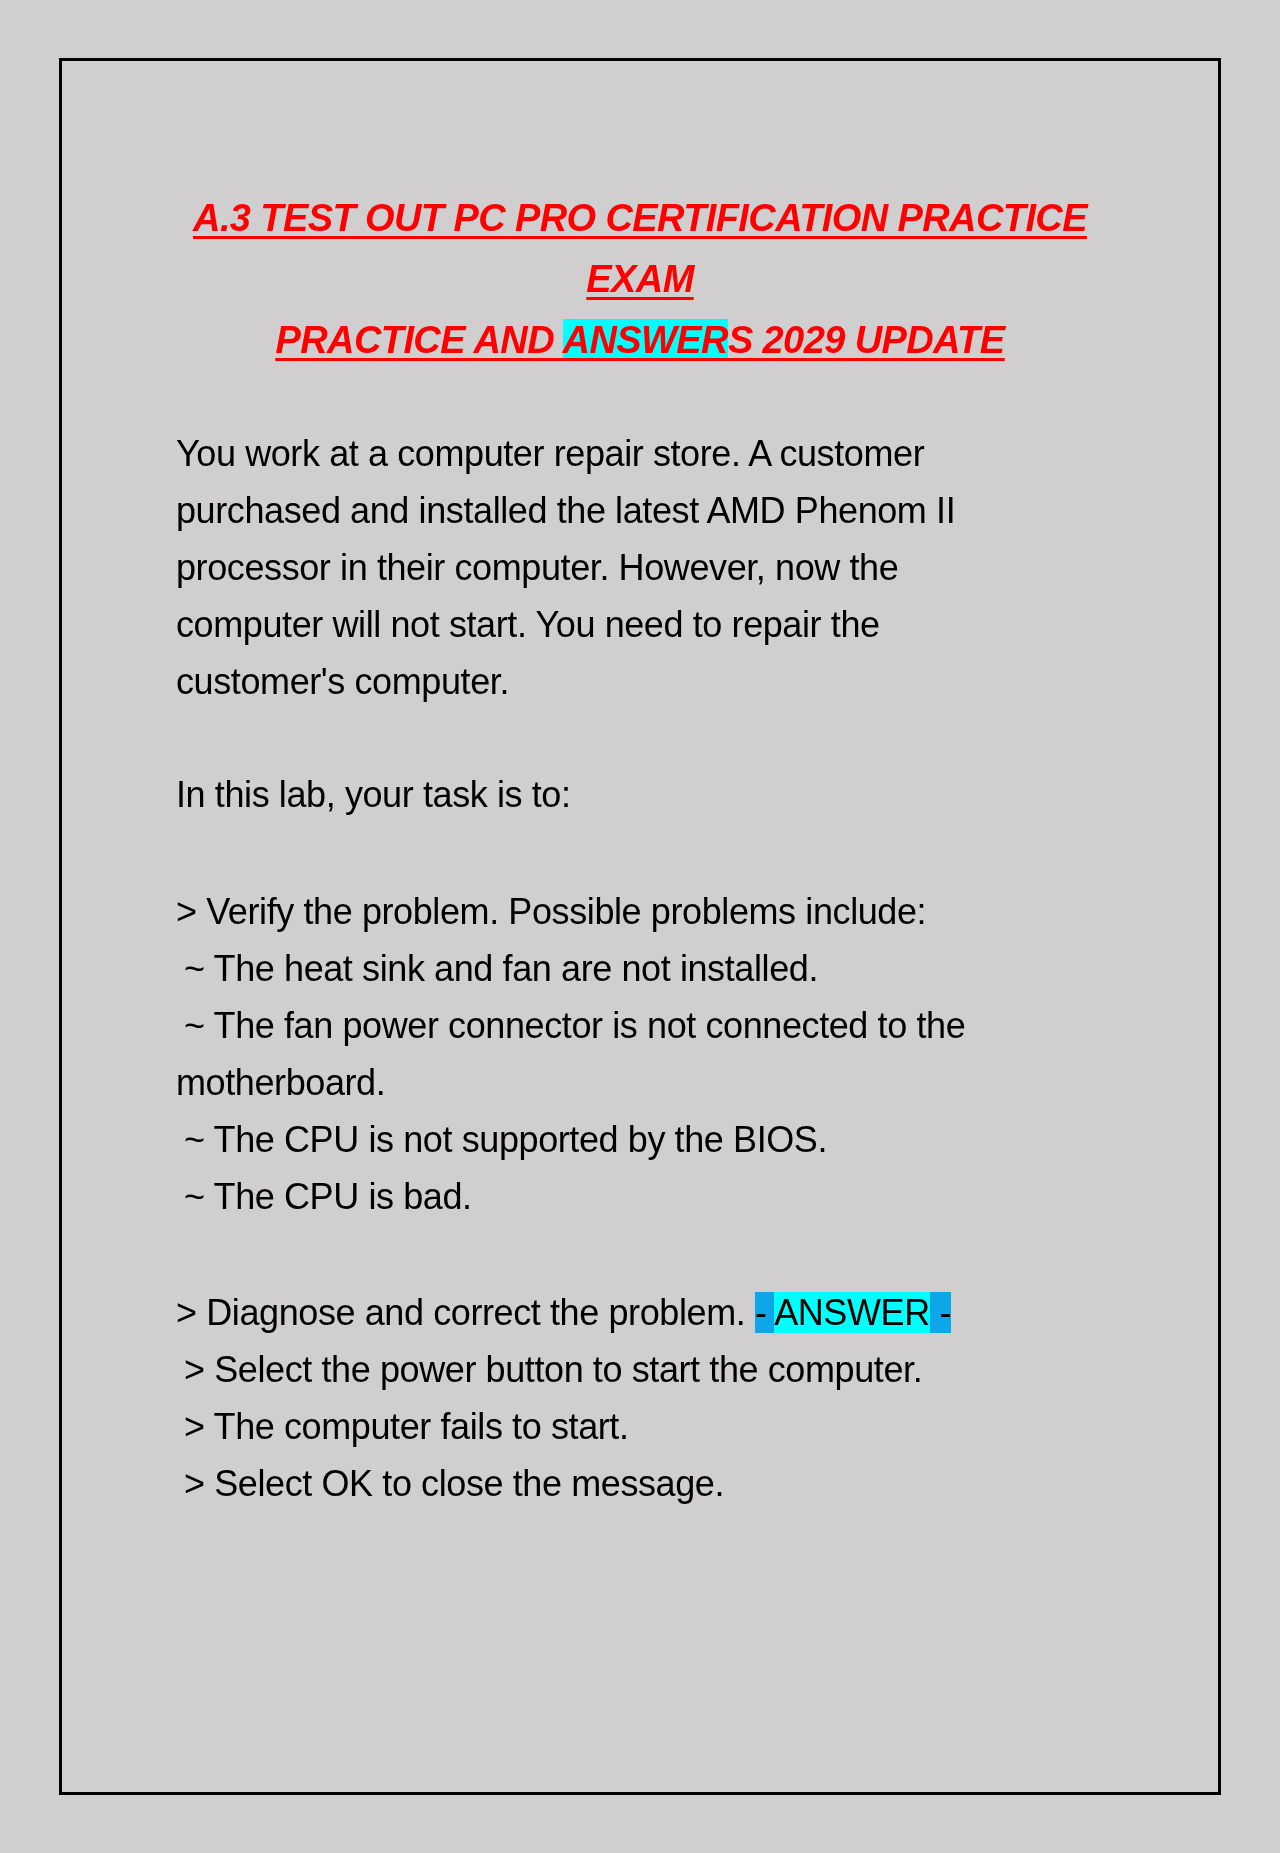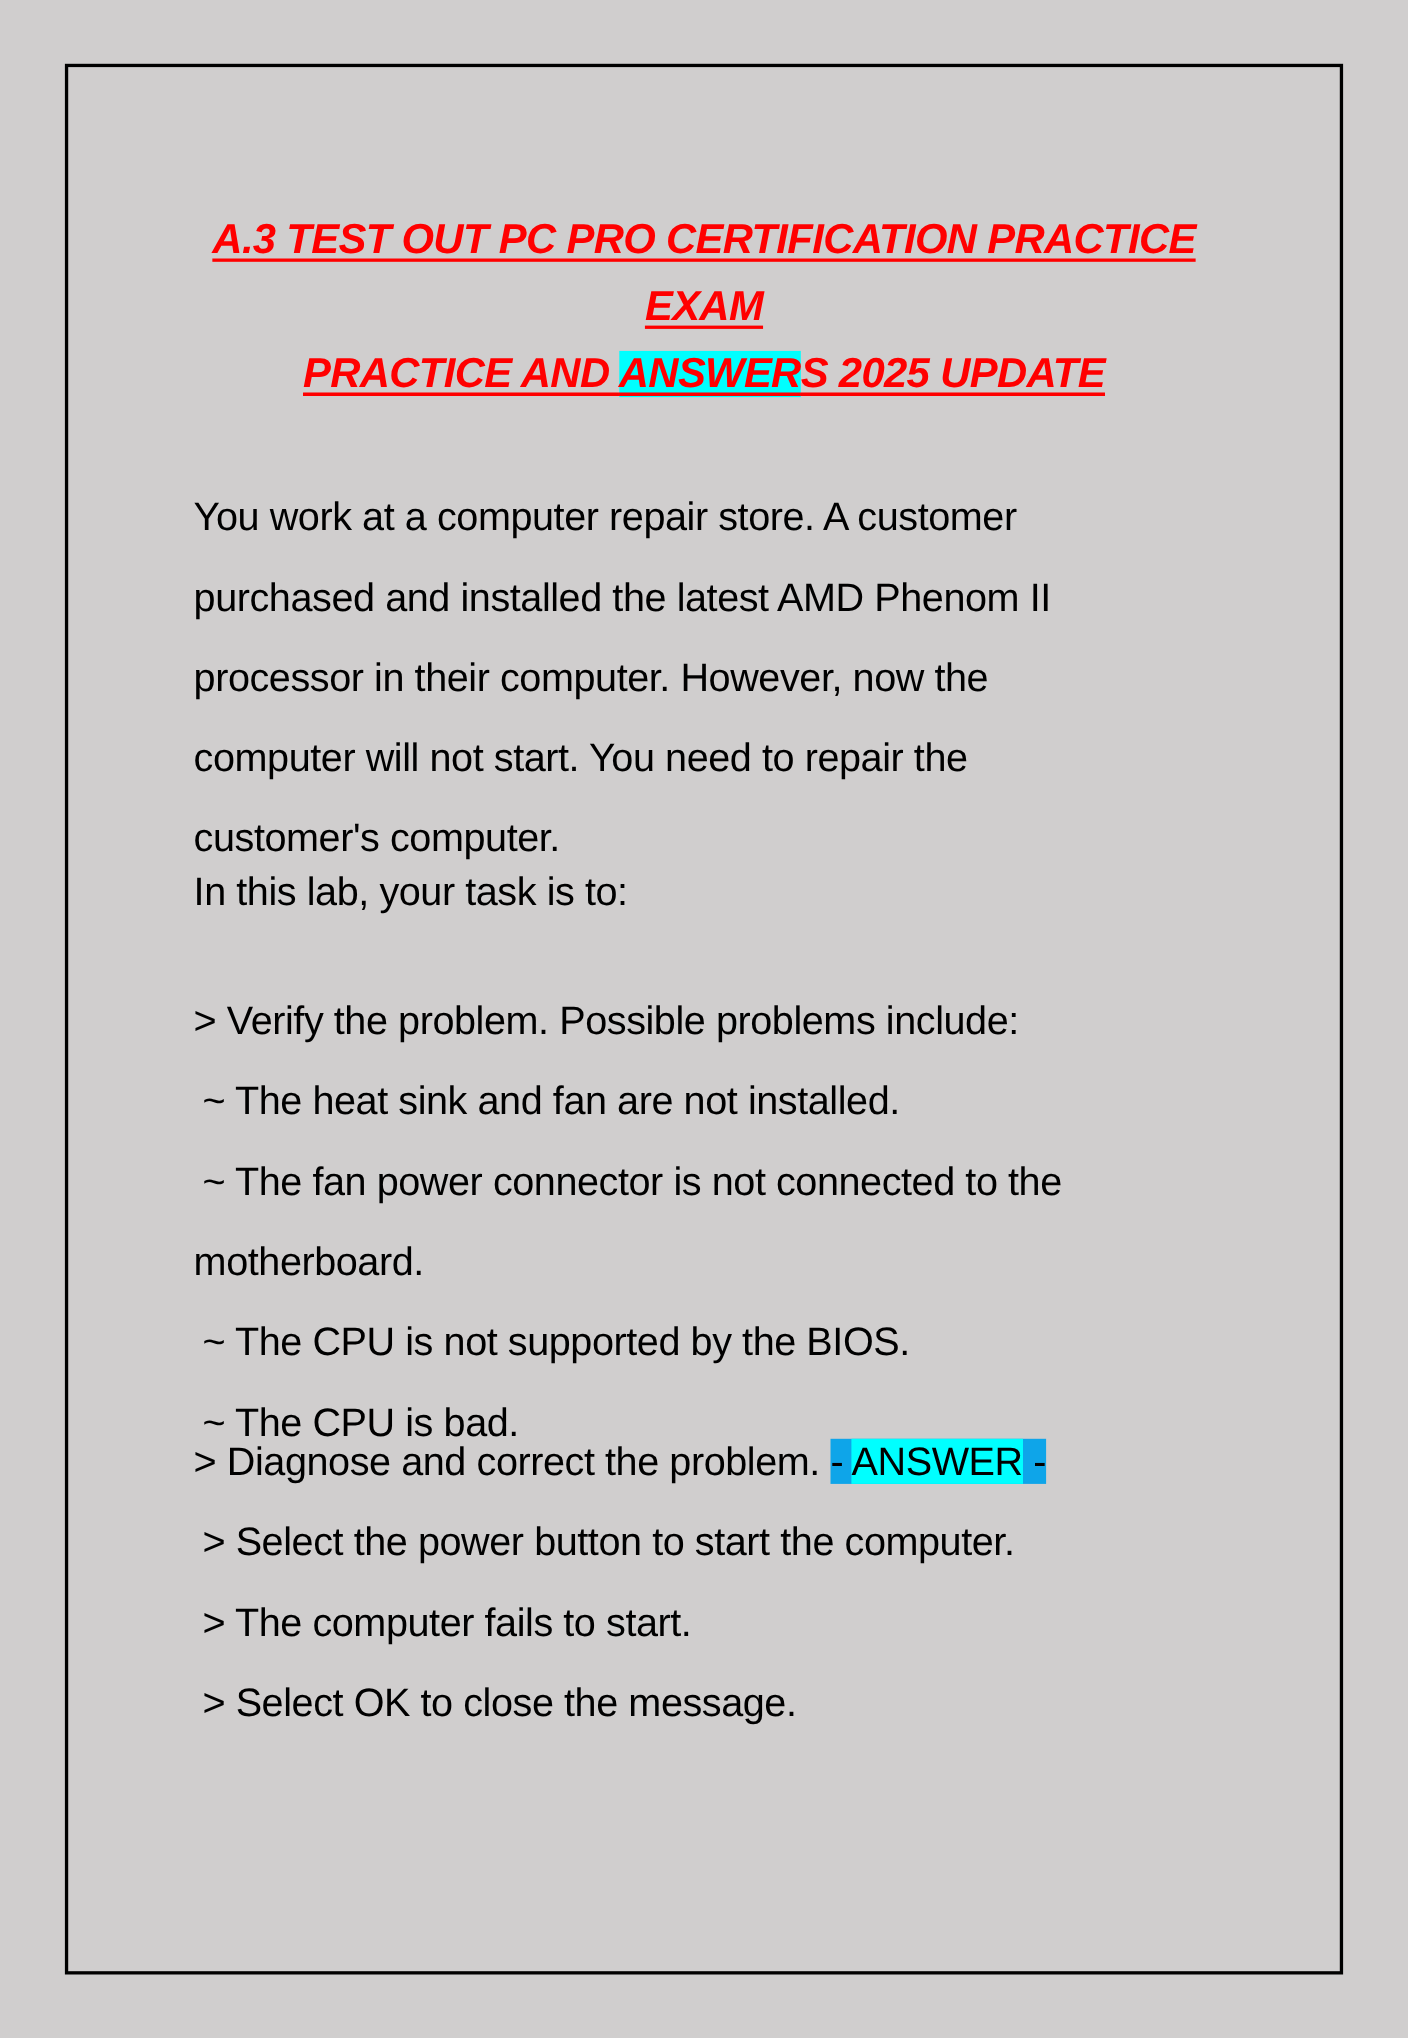--- a/index.html
+++ b/index.html
@@ -55,35 +55,34 @@
     left: 176px;
     width: 940px;
     color: #000;
     font-size: 36px;
     line-height: 57px;
     letter-spacing: -0.4px;
   }
   .line {
     display: block;
     white-space: nowrap;
-    margin-top: 16px;
   }
   .indent1 {
     padding-left: 8px;
   }
 </style>
 </head>
 <body>
 
 <div class="page-frame"></div>
 
 <div class="title-block">
   <span class="title-line"><span>A.3 TEST OUT PC PRO CERTIFICATION PRACTICE</span></span>
   <span class="title-line"><span>EXAM</span></span>
-  <span class="title-line"><span><span>PRACTICE AND </span><span class="hl-cyan">ANSWER</span><span>S 2025 UPDATE</span></span></span>
+  <span class="title-line"><span><span>PRACTICE AND </span><span class="hl-cyan">ANSWER</span><span>S 2029 UPDATE</span></span></span>
 </div>
 
 <div class="body-text" style="top:425px;">
   <span class="line">You work at a computer repair store. A customer</span>
   <span class="line">purchased and installed the latest AMD Phenom II</span>
   <span class="line">processor in their computer. However, now the</span>
   <span class="line">computer will not start. You need to repair the</span>
   <span class="line">customer's computer.</span>
 </div>
 

